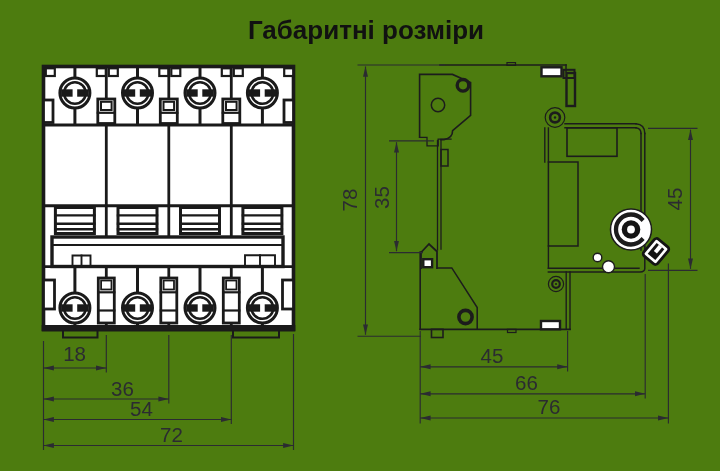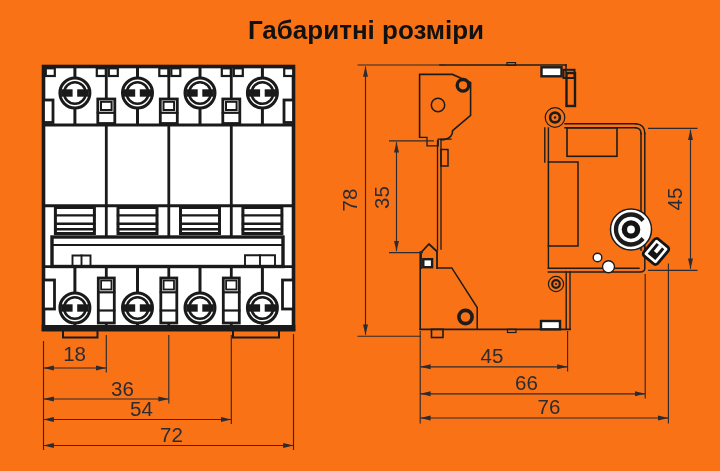--- a/index.html
+++ b/index.html
@@ -1,16 +1,16 @@
 <!DOCTYPE html>
 <html><head>
 <meta charset="utf-8">
 <style>
   html,body{margin:0;padding:0;background:#ffffff;}
-  .stage{position:relative;width:720px;height:471px;background:#f97316;overflow:hidden;
+  .stage{position:relative;width:720px;height:471px;background:#4d7c0f;overflow:hidden;
          font-family:"Liberation Sans", sans-serif;}
   .title{position:absolute;top:15px;left:0;width:732px;text-align:center;
          font-size:26px;font-weight:bold;color:#111;letter-spacing:0px;}
   svg{position:absolute;left:0;top:0;}
   svg text{font-family:"Liberation Sans", sans-serif;font-size:20.5px;fill:#2b2b31;}
 </style>
 </head>
 <body>
 
 <div class="stage">

